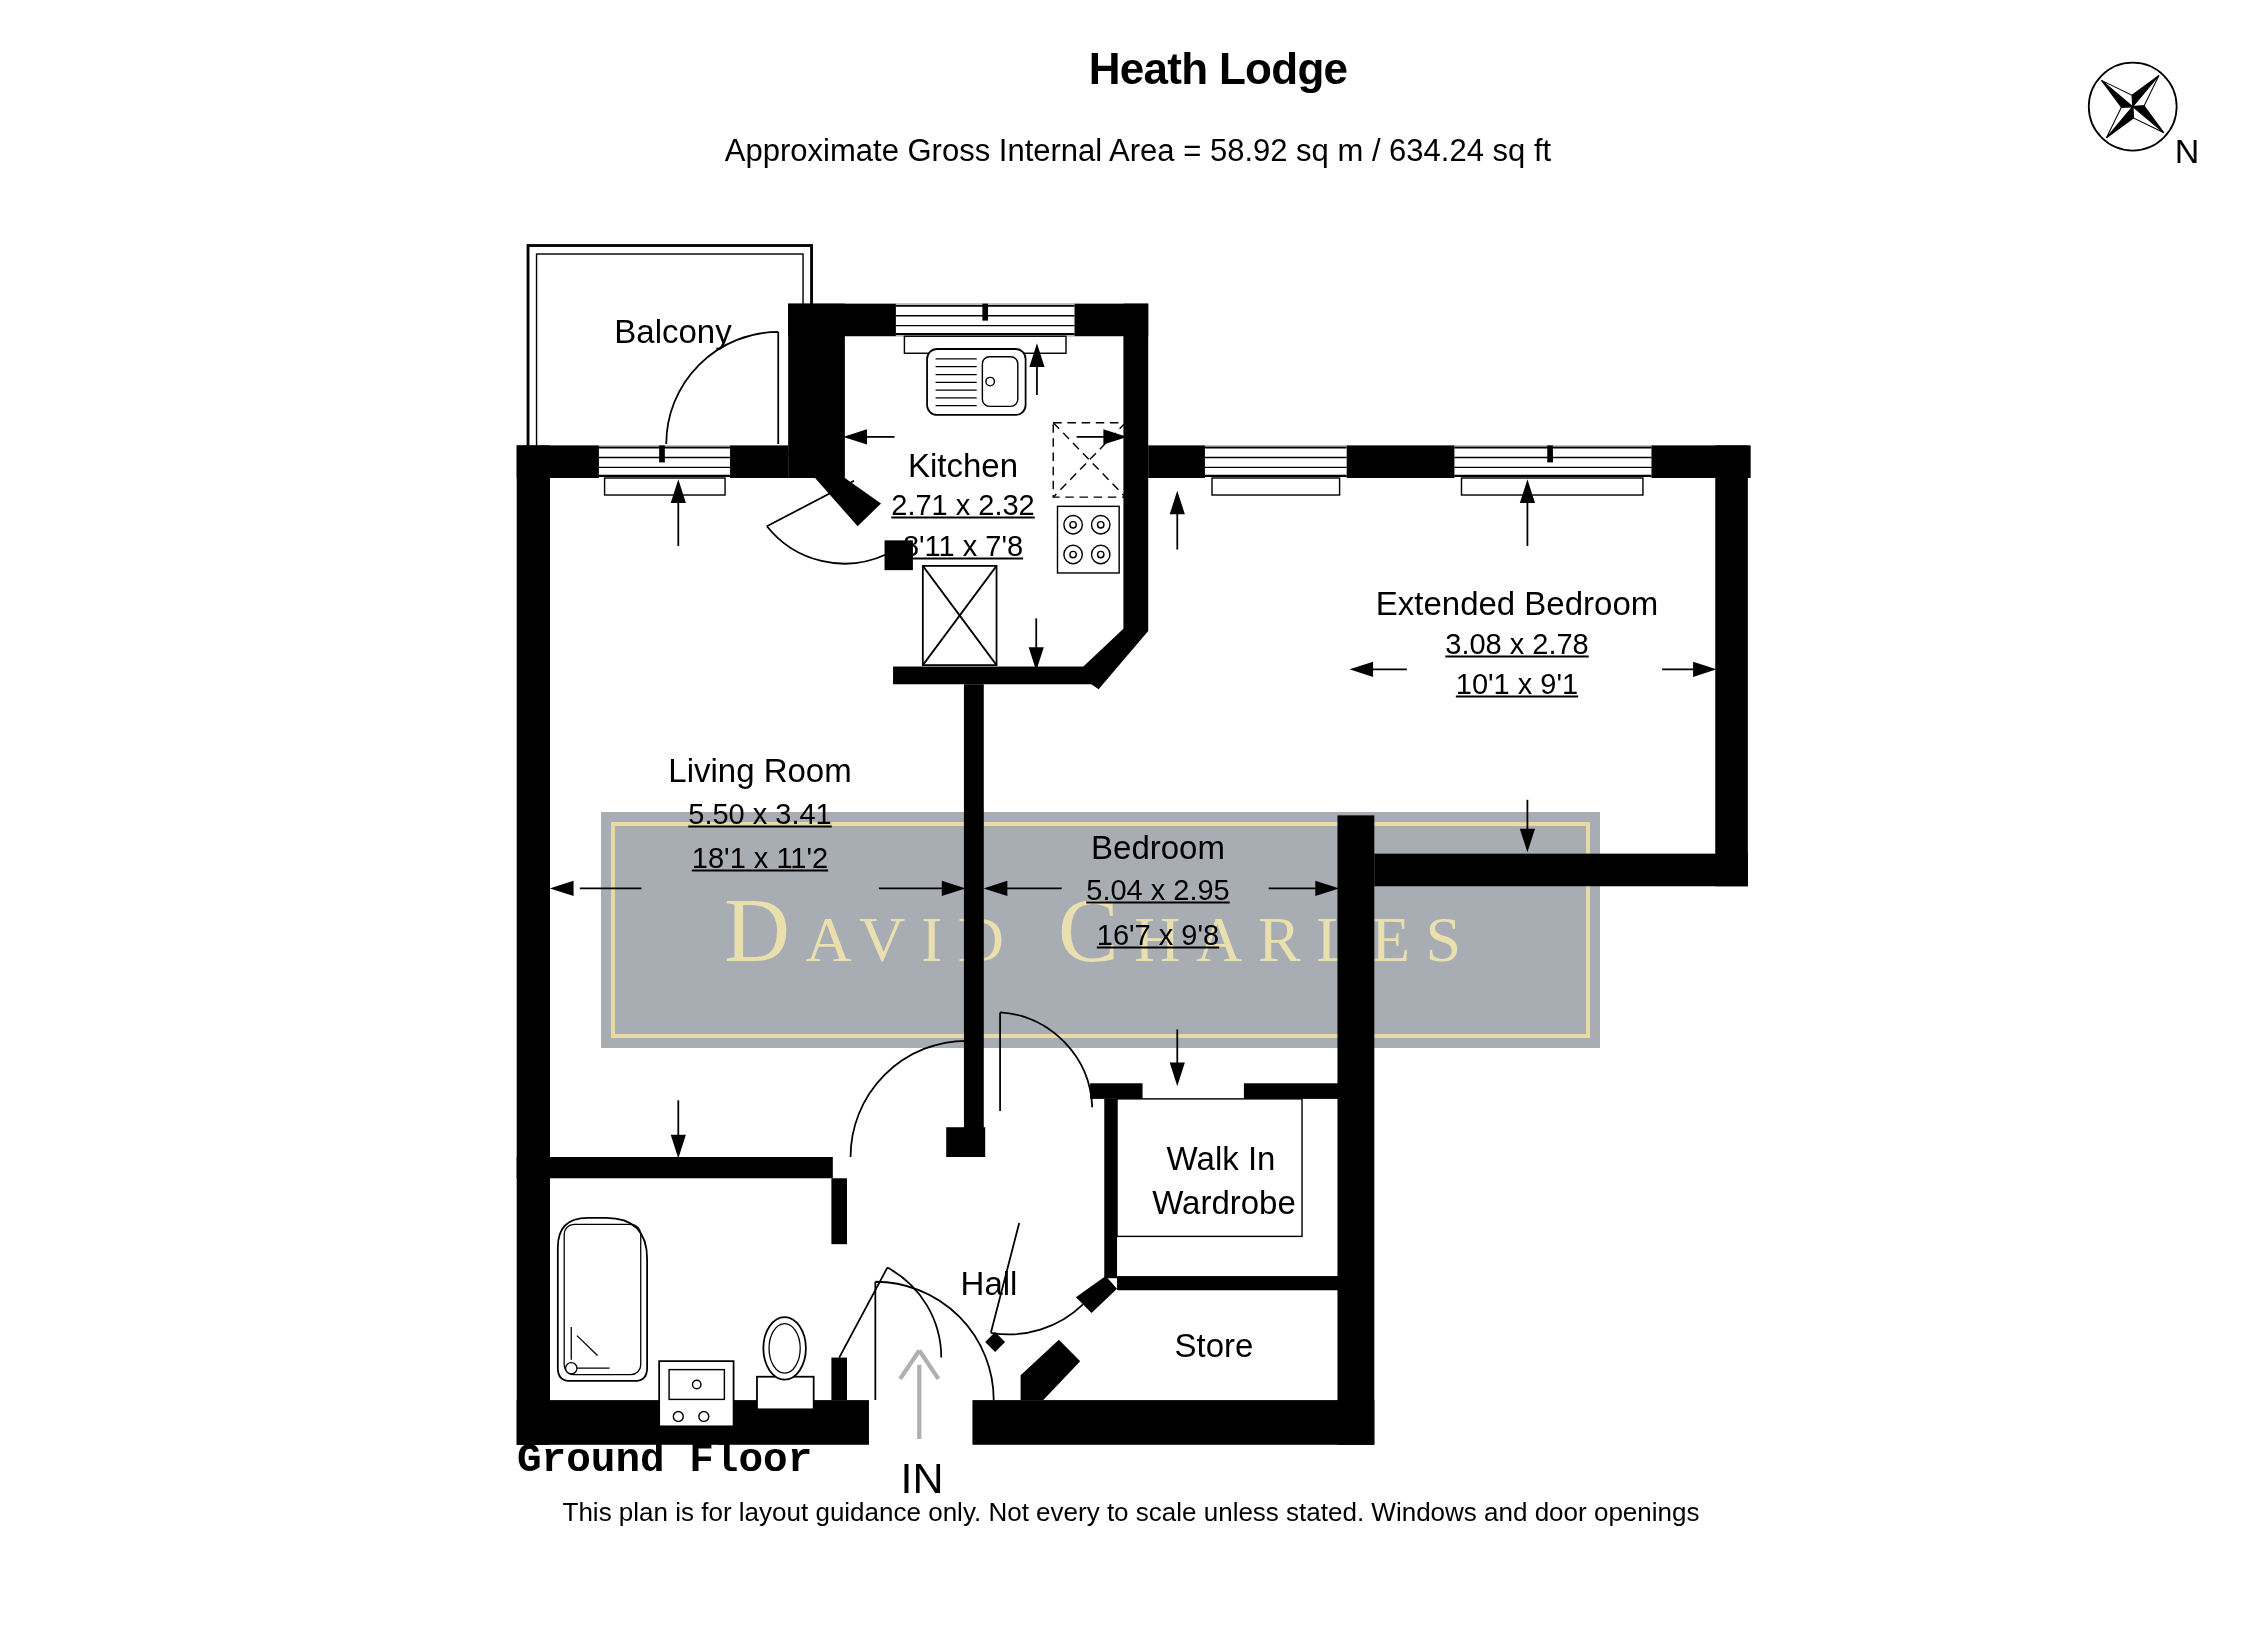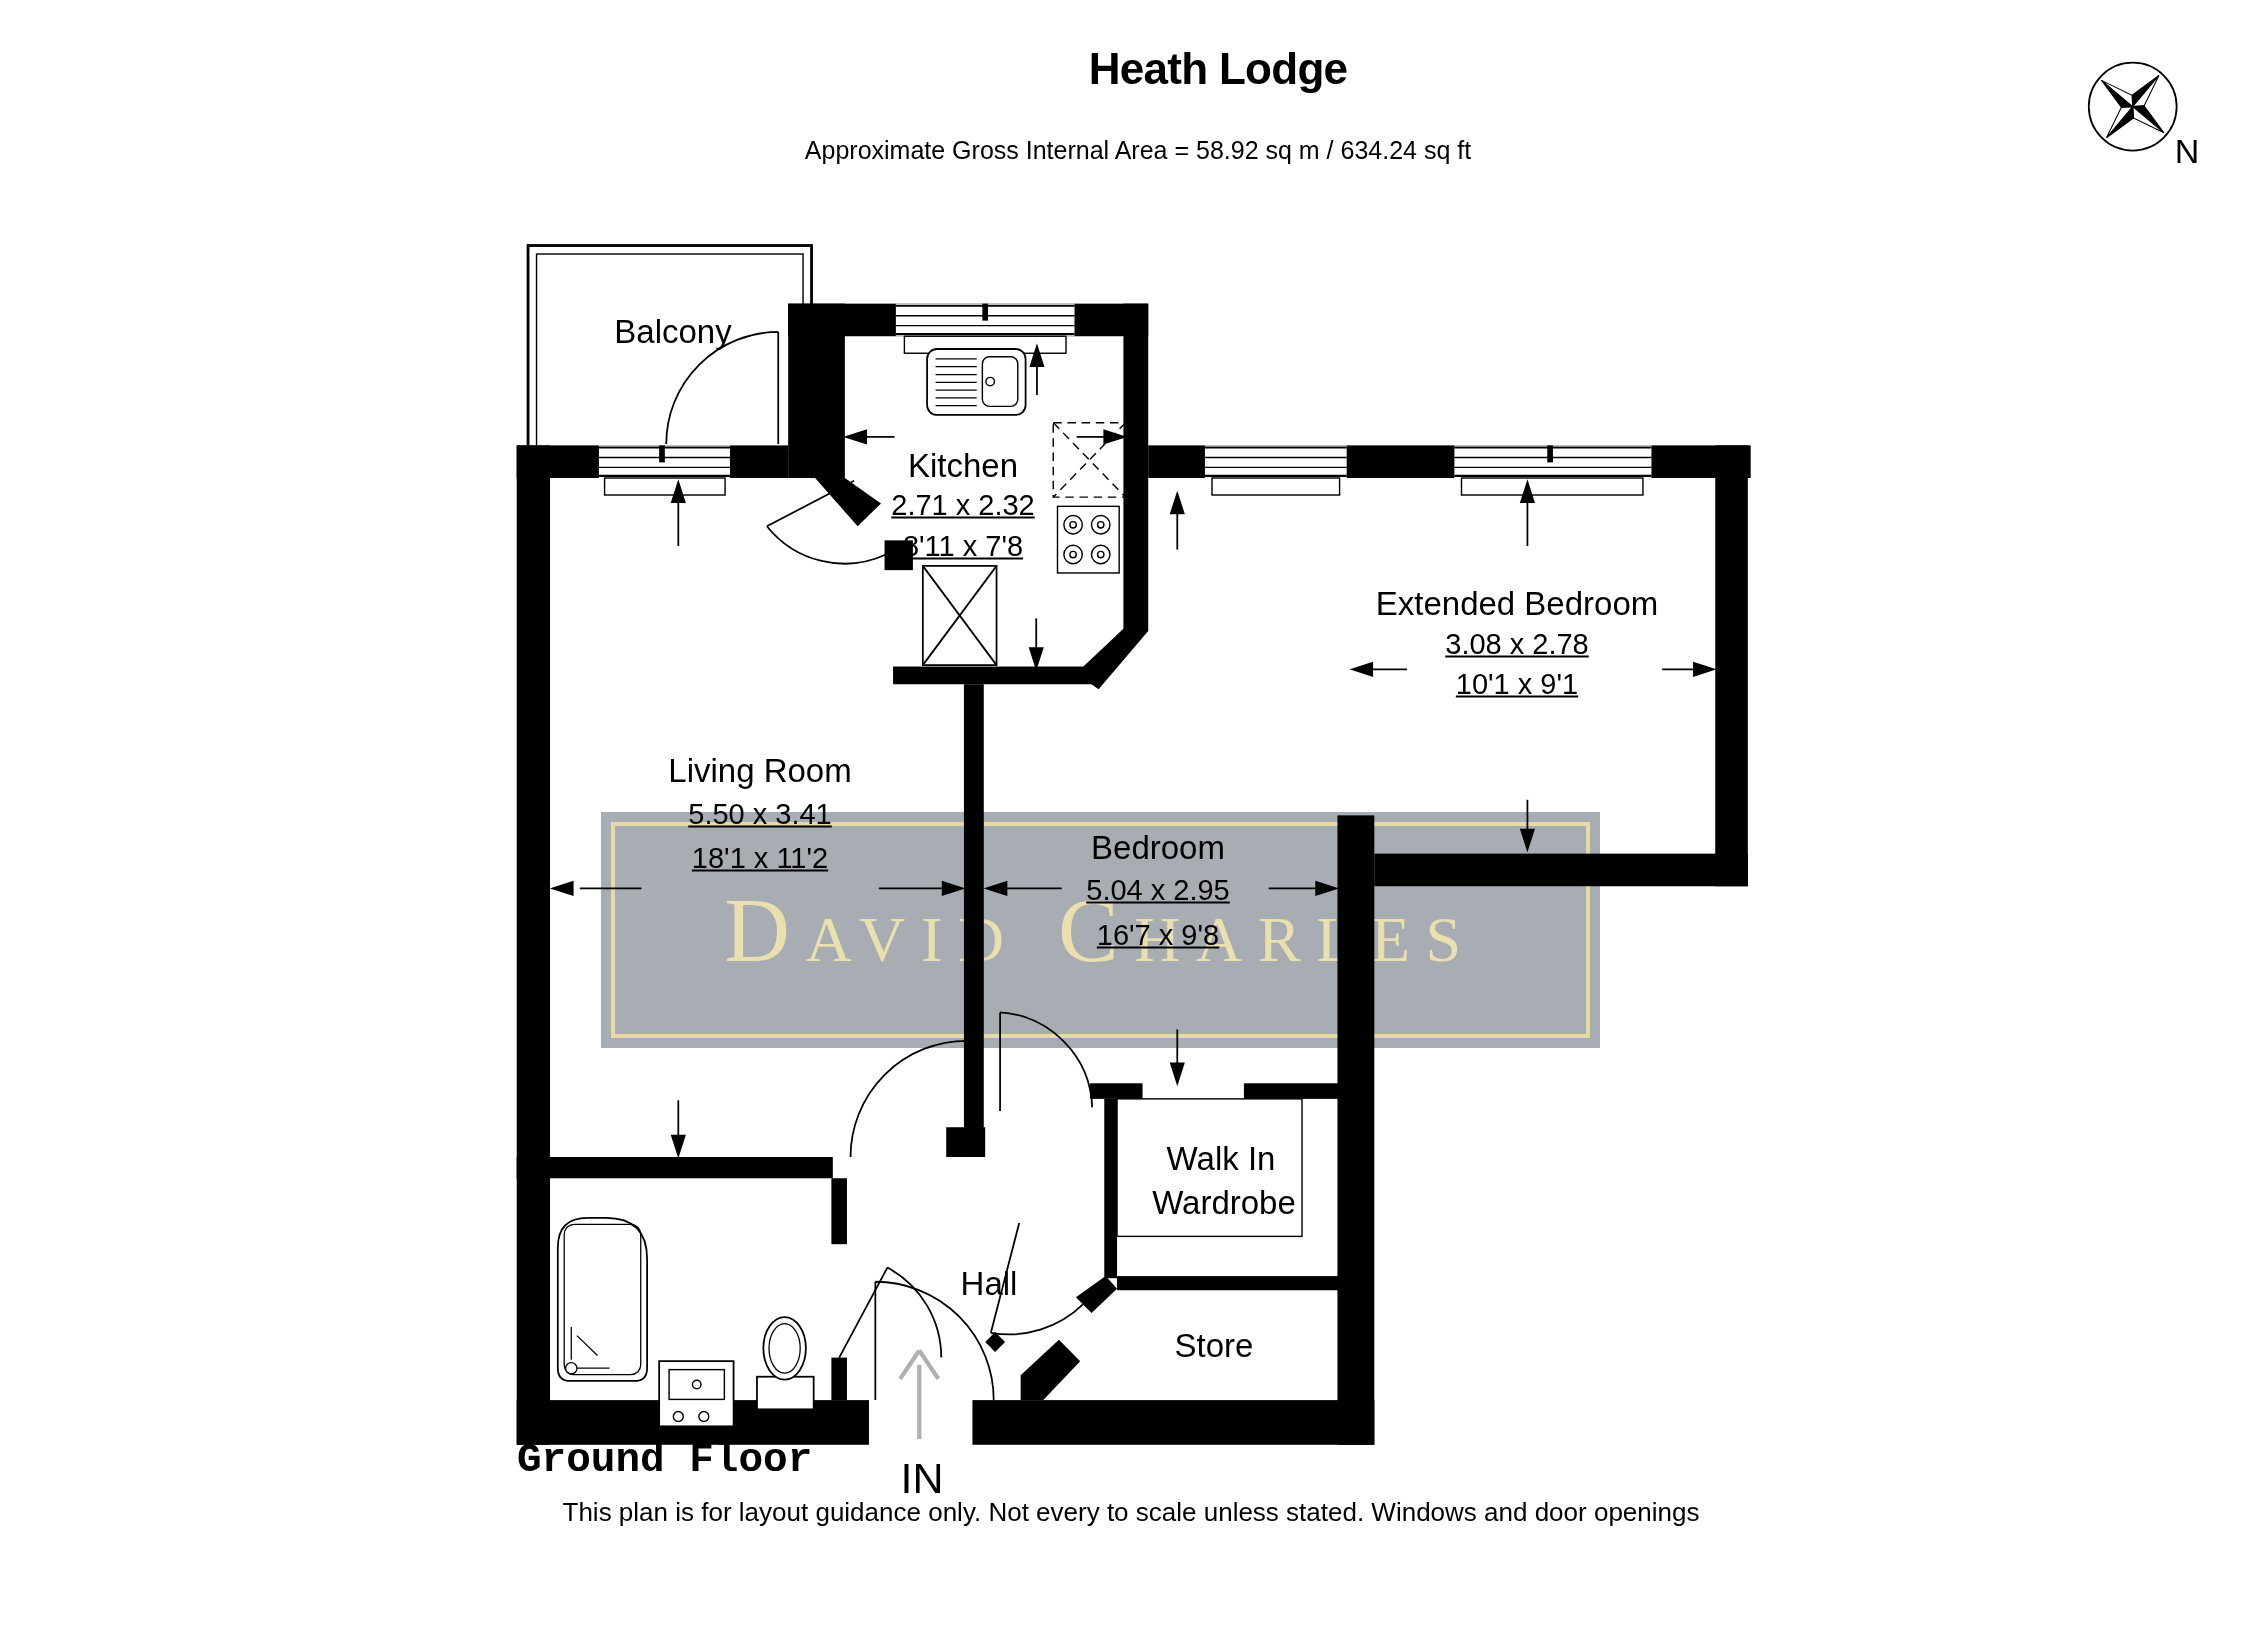--- a/index.html
+++ b/index.html
@@ -12,21 +12,21 @@
   .room{font-size:33px;}
   .dim{font-size:29px;text-decoration:underline;}
   #plan-svg{position:absolute;left:0;top:0;z-index:2;}
   #watermark{position:absolute;z-index:1;left:601px;top:812px;width:999px;height:236px;
              background:var(--wm-bg);display:flex;align-items:center;justify-content:center;}
   #watermark .frame{position:absolute;inset:10px;border:4.3px solid var(--wm-border);}
   #watermark .wm-text{position:relative;font-family:"Liberation Serif",serif;font-variant:small-caps;
              font-size:91px;letter-spacing:15.6px;color:var(--wm-text);font-weight:500;}
   .z3{z-index:3;}
   #title{font-size:44px;font-weight:bold;letter-spacing:-0.7px;}
-  #subtitle{font-size:25px;text-align:center;}
+  #subtitle{font-size:31px;text-align:center;}
   #ground-floor{font-size:41px;font-weight:bold;transform:translate(0,-50%);}
   #in-label{font-size:43px;}
   .foot{font-size:26px;}
   #north-label{font-size:34px;}
 </style>
 </head>
 <body>
 
 <div id="stage">
 

